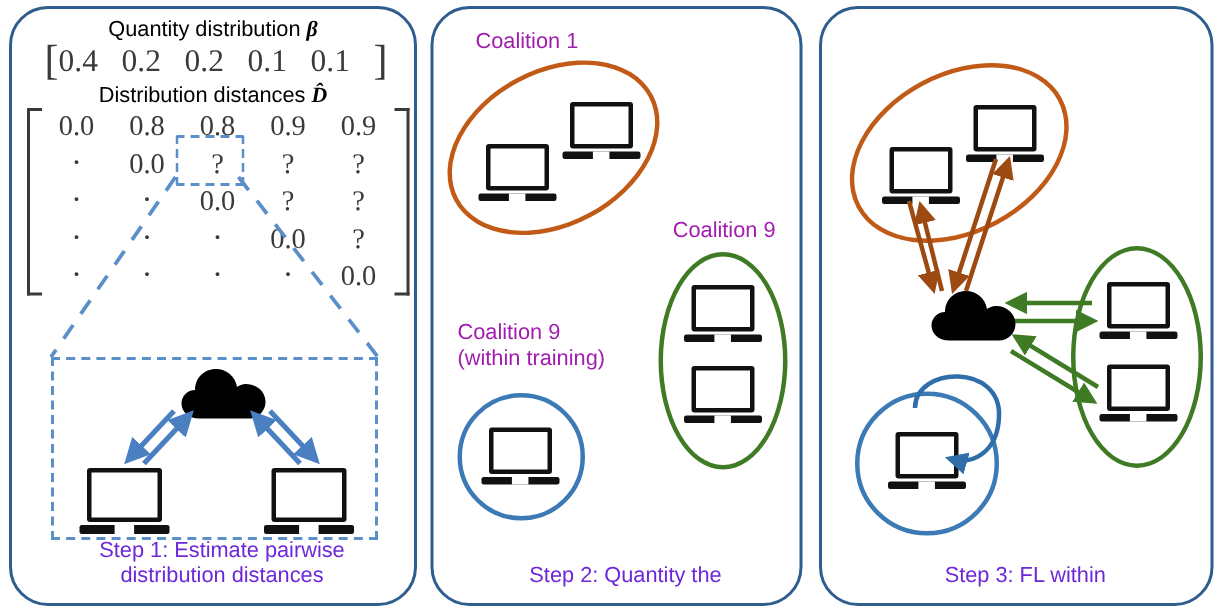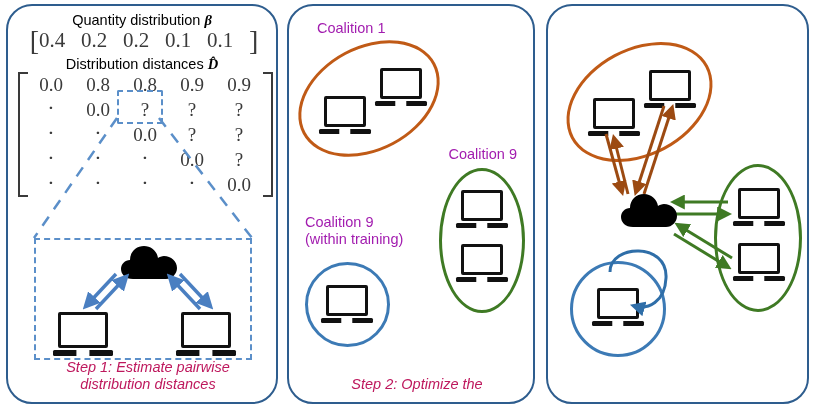--- a/index.html
+++ b/index.html
@@ -28,23 +28,22 @@
   #panel-1 { left: 6px;  width: 272px; }
   #panel-2 { left: 287px; width: 248px; }
   #panel-3 { left: 546px; width: 263px; }
 
   .panel-caption {
     position: absolute;
     left: 12px; right: 0;
     bottom: 8px;
     text-align: center;
     font-size: 14.5px;
-    color: #be185d;
+    color: #6d28d9;
     line-height: 1.22;
-    font-style: italic;
   }
 
   .hdr {
     position: absolute;
     left: 0; right: 0;
     text-align: center;
     font-size: 14.5px;
     color: #000;
   }
   #beta-title { top: 6px; }
@@ -311,21 +310,21 @@
     </div>
 
     <div class="ellipse" id="c2-ellipse-3" style="left:16px; top:256px; width:85px; height:85px; border:3px solid #3c7ab5;"></div>
 
     <div class="laptop" style="left:32px; top:279px;">
       <div class="screen" style="width:42px; height:31px; margin-left:5px;"></div>
       <div class="base" style="width:52px; height:5px;"></div>
     </div>
 
     <div class="panel-caption">
-      <div>Step 2: Optimize the</div>
+      <div>Step 2: Quantity the</div>
     </div>
   </div>
 
   <div class="panel" id="panel-3">
 
     <div class="ellipse" style="left:14px; top:42px; width:155px; height:108px; border:3px solid #c05a16; transform:rotate(-28deg);"></div>
 
     <div class="laptop" style="left:96px; top:64px;">
       <div class="screen" style="width:42px; height:31px; margin-left:5px;"></div>
       <div class="base" style="width:52px; height:5px;"></div>
@@ -381,16 +380,17 @@
       <path d="M62 266 C62 238 120 236 118 272 C117 296 100 304 86 300" fill="none" stroke="#2f6ea8" stroke-width="3" marker-end="url(#ahbl)"></path>
     </svg>
 
     <div class="cloud" style="left:73px; top:188px;">
       <svg width="56" height="34" viewBox="0 0 56 34">
         <path d="M12 33 C4 33 0 28 0 23 C0 18 4 14 9 14 C9 6 15 0 23 0 C30 0 36 5 37 12 C38 11 41 10 43 10 C50 10 56 15 56 22 C56 28 51 33 45 33 Z" fill="#000"></path>
       </svg>
     </div>
 
     <div class="panel-caption">
+      <div>Step 3: FL within</div>
     </div>
   </div>
 
 </div>
 
 </body></html>

